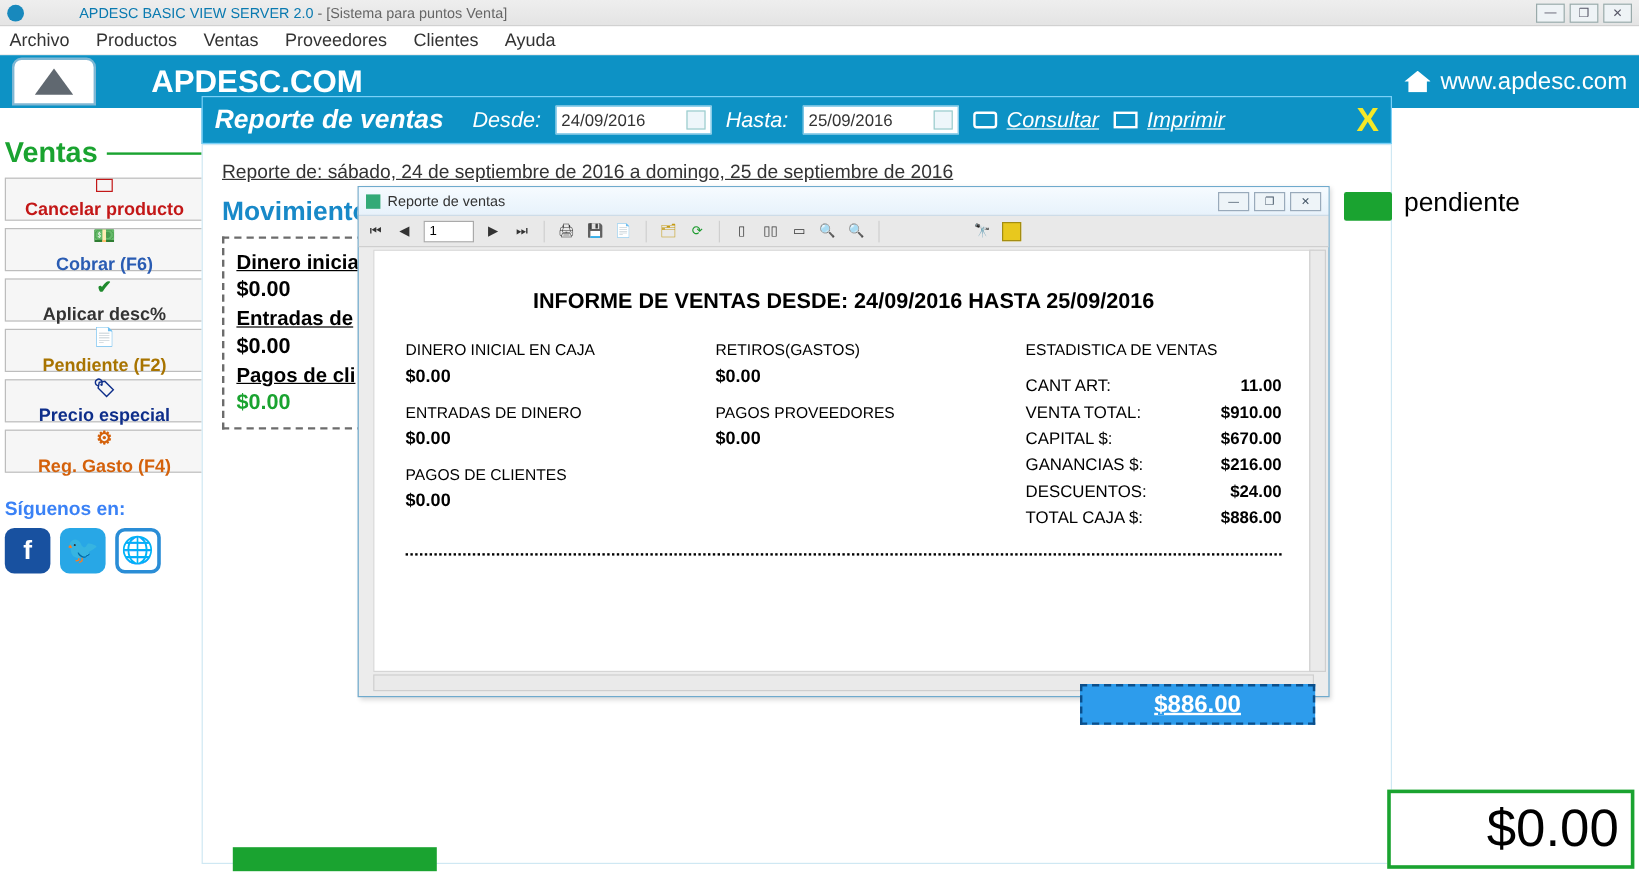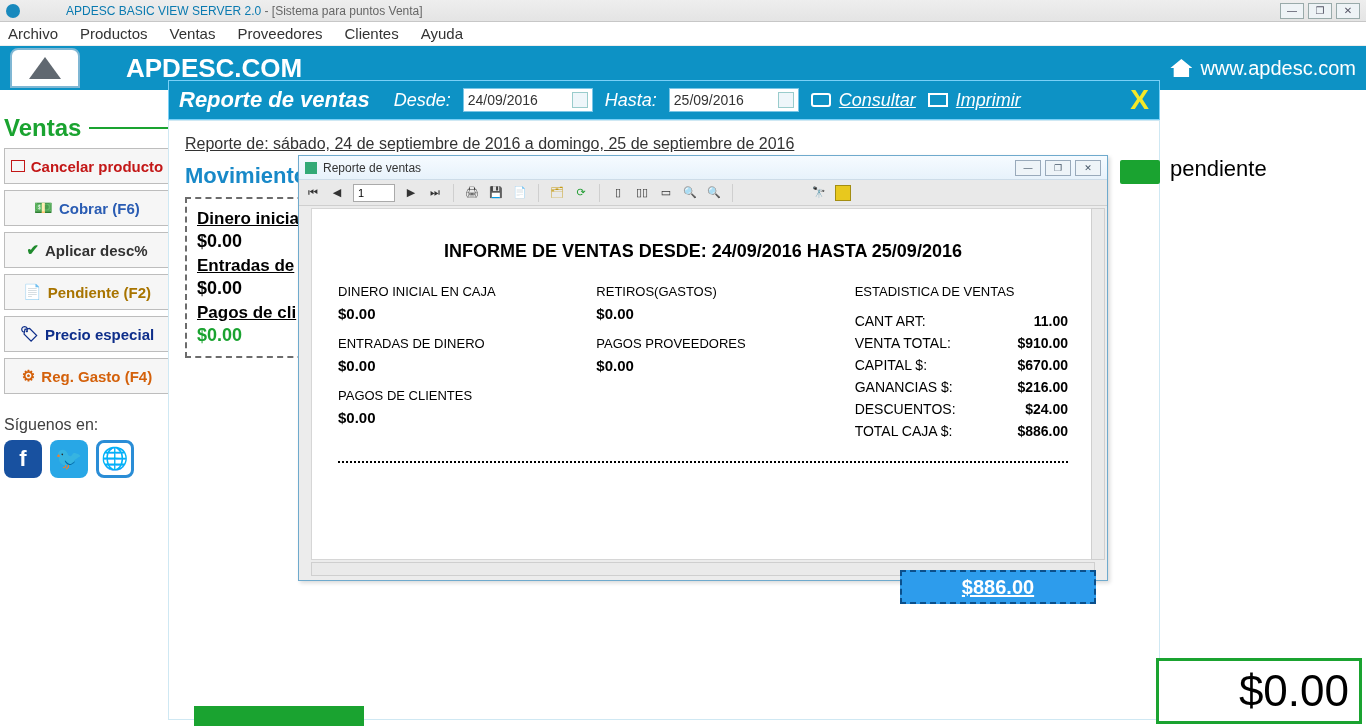--- a/index.html
+++ b/index.html
@@ -22,28 +22,28 @@
   .brandbar .logo { width:70px; height:40px; background:#fff; border-radius:8px 8px 0 0; display:flex; align-items:center; justify-content:center; margin-right:10px; border:2px solid #7fb7d4;}
   .brandbar .logo-tri { width:0;height:0;border-left:16px solid transparent;border-right:16px solid transparent;border-bottom:22px solid #606870;}
   .brandbar .brand-text { font-size: 26px; font-weight:600; }
   .brandbar .site { margin-left:auto; font-size:20px; display:flex; align-items:center; gap:8px;}
   .brandbar .home-icon { width:22px;height:18px;background:#fff;clip-path:polygon(50% 0,100% 50%,85% 50%,85% 100%,15% 100%,15% 50%,0 50%);}
 
   
   .left-col { position:absolute; left:4px; top:114px; width:168px; }
   .ventas-title { color:#1aa330; font-size:24px; font-weight:600; display:flex; align-items:center; }
   .ventas-title .line { flex:1; height:2px; background:#1aa330; margin-left:8px; }
-  .side-btn { width:166px; height:36px; border:1px solid #bdbdbd; background:#f6f6f6; margin-top:6px; display:flex; align-items:center; justify-content:center; font-size:15px; font-weight:600; gap:6px; }
+  .side-btn { width:166px; height:36px; border:1px solid #bdbdbd; background:#f6f6f6; margin-top:6px; display:flex; align-items:center; justify-content:center; font-size:15px; font-weight:600; gap:6px;flex-direction:column; }
   .side-btn.red { color:#c31717; }
   .side-btn.gold { color:#a87400; }
   .side-btn.orange { color:#d4610b; }
   .side-btn.navy { color:#0e2e8a; }
   .side-btn .checkmark{color:#1f8a2d;font-weight:bold;}
   .side-btn .mini{width:14px;height:12px;border:1px solid currentColor;}
-  .follow { margin-top:22px; color:#404040; font-size:16px; font-weight:400;}
+  .follow { margin-top:22px; color:#3b82f6; font-size:16px; font-weight:700;}
   .social { margin-top:6px; display:flex; gap:8px;}
   .social .ic { width:38px; height:38px; border-radius:8px; display:flex;align-items:center;justify-content:center;font-weight:bold;color:#fff;font-size:22px;}
   .fb{background:#1851a0;} .tw{background:#28a7e6;} .gl{border:3px solid #2a8dd6;color:#2a8dd6;background:#fff;}
 
   
   .rep-panel { position:absolute; left:168px; top:80px; width:992px; height:40px; background:#0d92c5; color:#fff; display:flex; align-items:center; padding:0 10px; gap:12px; border:1px solid #7ad0f7;}
   .rep-panel .rtitle { font-size:22px; font-weight:600; font-style:italic; margin-right:12px;}
   .rep-panel label { font-size:18px; font-style:italic;}
   .rep-panel .date-in { width:130px; height:24px; background:#fff; color:#333; font-size:14px; padding:2px 4px; display:flex; align-items:center; border:1px solid #7bc6e6; justify-content:space-between;}
   .rep-panel .date-in .dd{width:16px;height:16px;border:1px solid #9cc;display:inline-block;background:#eef6fa;}

